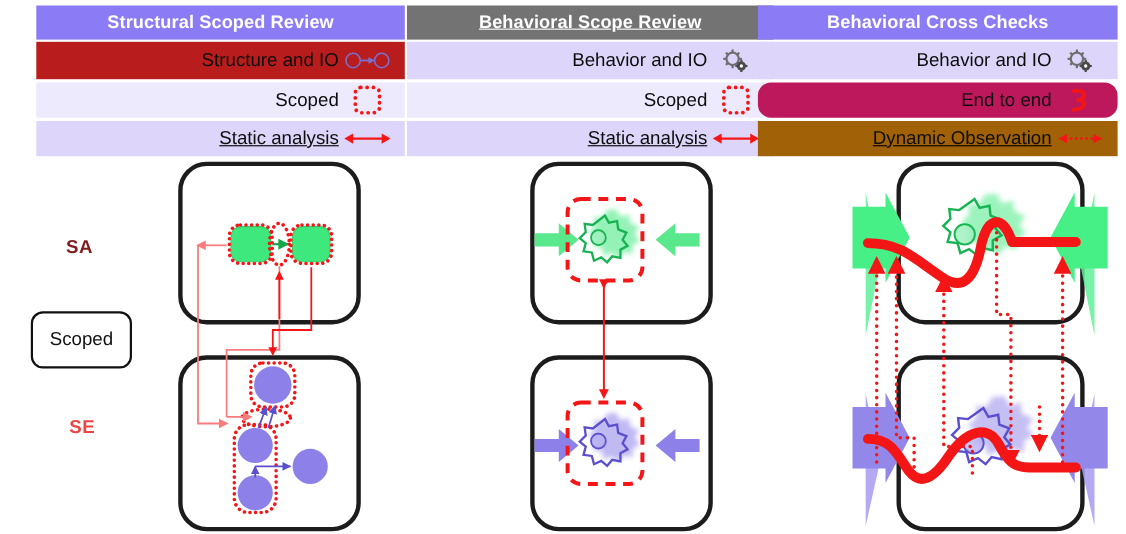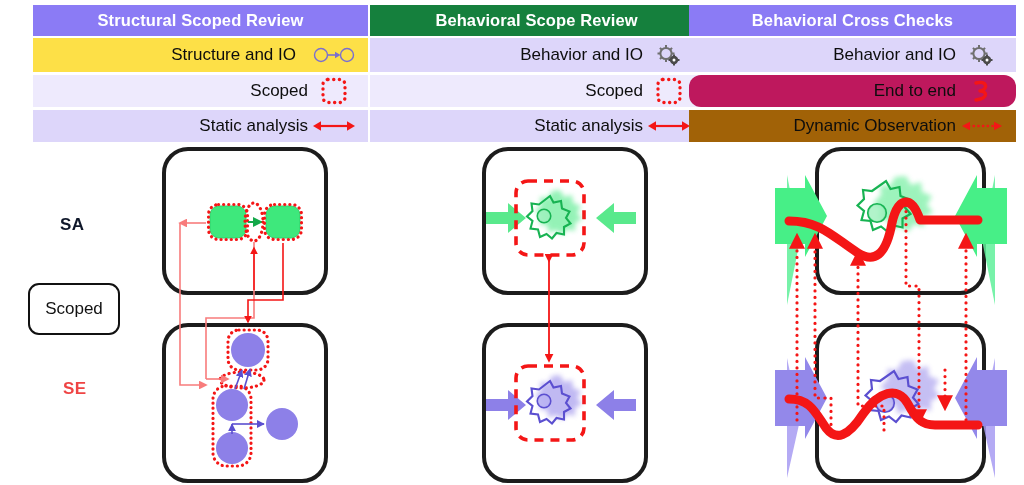--- a/index.html
+++ b/index.html
@@ -22,21 +22,21 @@
     color:#ffffff;font-weight:bold;font-size:16.5px;
     letter-spacing:.1px;white-space:nowrap;overflow:hidden;
   }
   .cell{
     position:relative;height:32px;
     display:flex;align-items:center;justify-content:flex-end;
     padding-right:8px;box-sizing:border-box;
   }
   .cell.r1{margin-top:2px;height:34px;}
   .cell.r2{margin-top:3px;height:32px;text-align:center;}
-  .cell.r3{margin-top:3px;height:32px;}
+  .cell.r3{margin-top:3px;height:32px;text-decoration:underline;}
   .cell .txt{font-size:17px;color:#0d0d0d;white-space:nowrap;}
   .cell .ic{width:52px;display:flex;align-items:center;justify-content:center;flex:none;}
 
   
   .sideLbl{position:absolute;font-size:17px;font-weight:bold;letter-spacing:.5px;}
   #lbl-sa{left:40px;top:215px;color:#41f07f;}
   #lbl-se{left:43px;top:379px;color:#8e7fe8;}
   #models-box{
     position:absolute;left:8px;top:283px;width:88px;height:48px;
     border:2.5px solid #111;border-radius:11px;background:#fff;
@@ -60,21 +60,21 @@
 </style>
 </head>
 <body>
 
 <div id="root">
 
   <div class="table">
 
     <div class="col c1">
       <div class="hdr" style="background: rgb(139, 123, 245);">Structural Scoped Review</div>
-      <div class="cell r1" style="background: #fde047; gap: 12px;">
+      <div class="cell r1" style="background: #b91c1c;">
         <span class="txt">Structure and IO</span>
         <span class="ic">
           <svg width="42" height="20" viewBox="0 0 42 20">
             <circle cx="8" cy="10" r="6.5" fill="none" stroke="#7a6fd0" stroke-width="1.4"></circle>
             <circle cx="34" cy="10" r="6.5" fill="none" stroke="#7a6fd0" stroke-width="1.4"></circle>
             <line x1="15" y1="10" x2="25" y2="10" stroke="#7a6fd0" stroke-width="1.6"></line>
             <polygon points="27.5,10 22,6.8 22,13.2" fill="#7a6fd0"></polygon>
           </svg>
         </span>
       </div>
@@ -92,21 +92,21 @@
           <svg width="44" height="16" viewBox="0 0 44 16">
             <line x1="7" y1="8" x2="37" y2="8" stroke="#f41616" stroke-width="2.2"></line>
             <polygon points="1,8 9,3.3 9,12.7" fill="#f41616"></polygon>
             <polygon points="43,8 35,3.3 35,12.7" fill="#f41616"></polygon>
           </svg>
         </span>
       </div>
     </div>
 
     <div class="col c2">
-      <div class="hdr" style="background: #15803d;">Behavioral Scope Review</div>
+      <div class="hdr" style="background: #737373; text-decoration: underline;">Behavioral Scope Review</div>
       <div class="cell r1" style="background: rgb(221, 214, 250);">
         <span class="txt">Behavior and IO</span>
         <span class="ic">
           <svg width="28" height="26" viewBox="0 0 28 26">
             <g fill="none" stroke="#6f6f6f" stroke-width="2">
               <circle cx="11" cy="11.5" r="5.6"></circle>
             </g>
             <g fill="#6f6f6f">
               <rect x="10" y="3" width="2" height="3"></rect>
                 <rect x="10" y="17" width="2" height="3"></rect>
@@ -192,21 +192,21 @@
           <svg width="44" height="16" viewBox="0 0 44 16">
             <line x1="9" y1="8" x2="35" y2="8" stroke="#f41616" stroke-width="2.6" stroke-linecap="round" stroke-dasharray="0.1 4.6"></line>
             <polygon points="2,8 10,3.8 10,12.2" fill="#f41616"></polygon>
             <polygon points="42,8 34,3.8 34,12.2" fill="#f41616"></polygon>
           </svg>
         </span>
       </div>
     </div>
   </div>
 
-  <div class="sideLbl" id="lbl-sa" style="color: #0f172a;">SA</div>
+  <div class="sideLbl" id="lbl-sa" style="color: #7f1d1d;">SA</div>
   <div class="sideLbl" id="lbl-se" style="color: #ef4444;">SE</div>
   <div id="models-box">
     <span>Scoped</span>
   </div>
 
   <div class="mbox" id="b11"></div>
   <div class="mbox" id="b12"></div>
   <div class="mbox" id="b21"></div>
   <div class="mbox" id="b22"></div>
   <div class="mbox" id="b31"></div>

